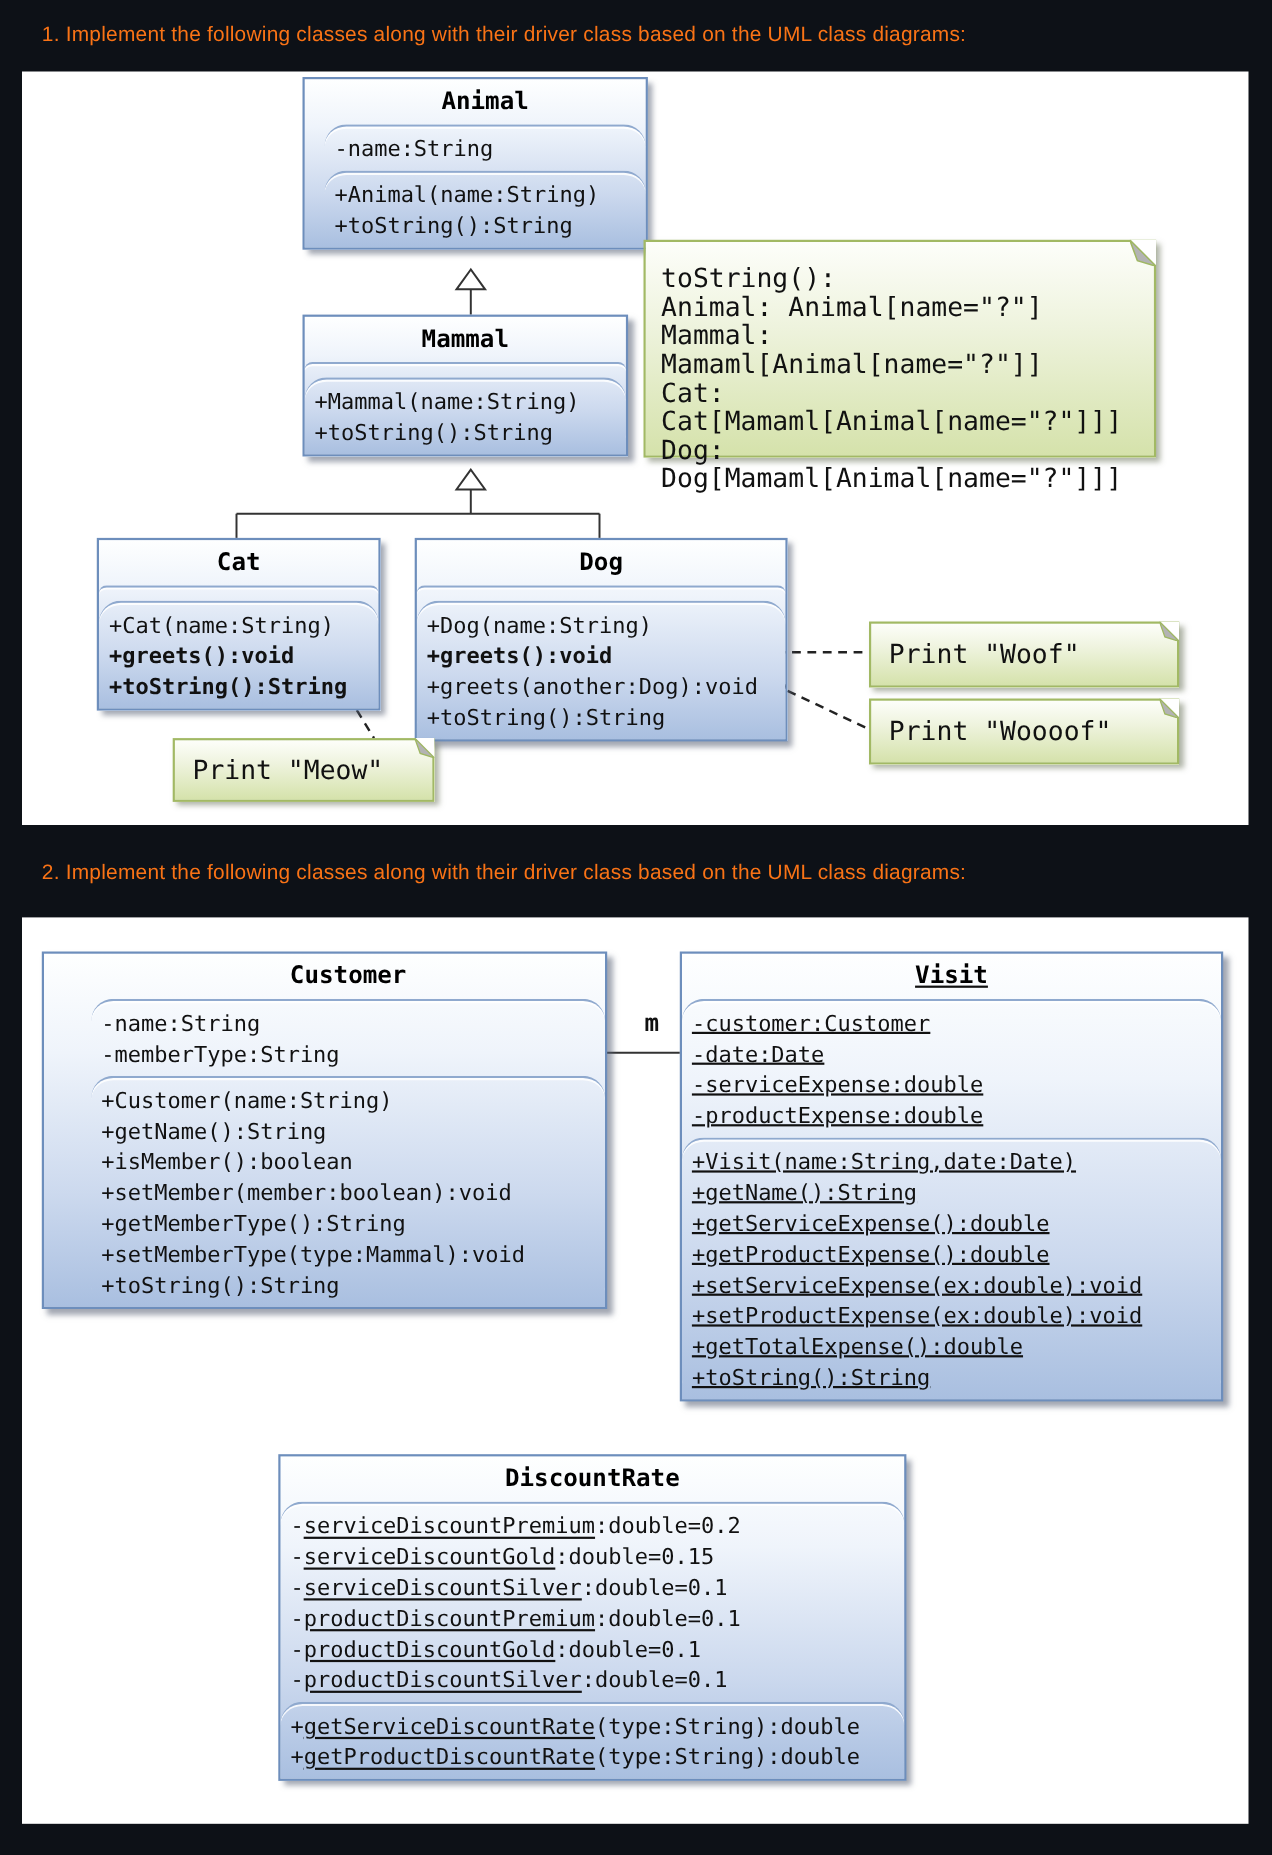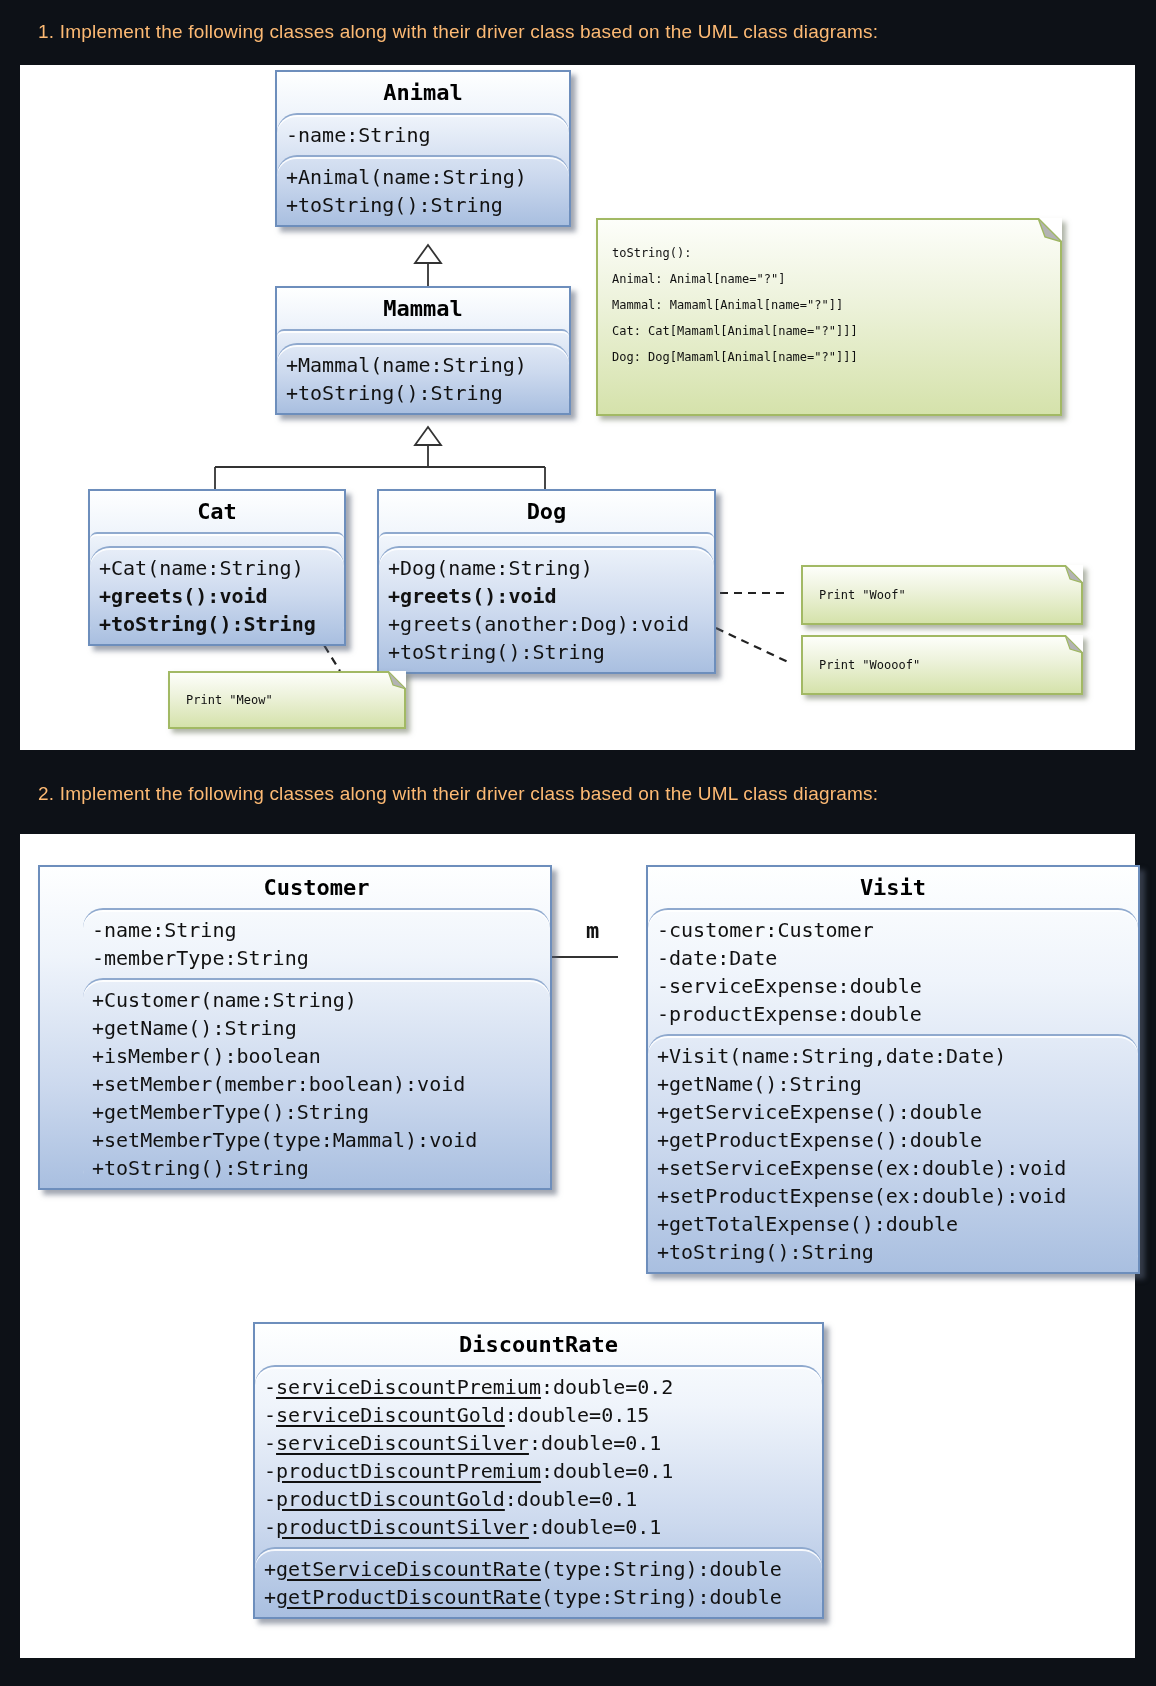--- a/index.html
+++ b/index.html
@@ -3,21 +3,21 @@
 <meta charset="utf-8">
 <style>
   html,body { margin:0; padding:0; }
   body {
     width:1156px; height:1686px; position:relative;
     background:#0d1117;
     font-family:"DejaVu Sans Mono", monospace;
   }
   .heading {
     position:absolute; left:38px;
-    color:#fdba74; font-family:"Liberation Sans", sans-serif;
+    color:#f97316; font-family:"Liberation Sans", sans-serif;
     font-size:19px; font-weight:500; letter-spacing:.2px;
   }
   .panel { position:absolute; left:20px; width:1115px; background:#ffffff; }
   .overlay { position:absolute; left:0; top:0; pointer-events:none; }
 
   
   .uml {
     position:absolute;
     border:2px solid #6d8ebc;
     background:linear-gradient(180deg,#feffff 0%,#eff4fb 28%,#ccd9ee 68%,#a9bfe0 100%);
@@ -29,21 +29,21 @@
   .uml .sec.empty { height:12px; padding:0; }
   .uml .b { font-weight:bold; }
   .u { text-decoration:underline; text-underline-offset:3px;text-align:right; }
 
   
   .note {
     position:absolute;
     border:2px solid #a2b964;
     background:linear-gradient(180deg,#fdfefa 0%,#eef3dd 40%,#d5e2ab 100%);
     box-shadow:4px 4px 5px rgba(95,105,80,.5);
-    font-size:12px; color:#111;margin-left:11px;
+    font-size:24px; color:#111;
   }
   .note.small { display:flex; align-items:center; padding-left:16px; }
   .note.block { padding:20px 0 0 14px; line-height:26px; }
   .fold { position:absolute; top:-2px; right:-2px; }
 
   svg line, svg polyline { stroke:#333; stroke-width:1.8; fill:none; }
   svg line.dash { stroke:#222; stroke-width:2.2; stroke-dasharray:8 6; }
   svg polygon.tri { fill:#ffffff; stroke:#333; stroke-width:1.8; }
   svg polygon.diamond { fill:#ffffff; stroke:#333; stroke-width:1.8; }
   svg circle.dot { fill:#111; }
@@ -69,21 +69,21 @@
     <line x1="525" y1="402" x2="525" y2="424"></line>
 
     <circle class="dot" cx="270" cy="529" r="4.5"></circle>
     <line class="dash" x1="275" y1="533" x2="320" y2="606"></line>
     <circle class="dot" cx="622" cy="528" r="4.5"></circle>
     <line class="dash" x1="630" y1="528" x2="768" y2="528"></line>
     <circle class="dot" cx="690" cy="559" r="4.5"></circle>
     <line class="dash" x1="696" y1="563" x2="768" y2="597"></line>
   </svg>
 
-  <div class="uml" style="left:255px; top:5px; width:292px;">
+  <div class="uml" style="left:255px; top:5px; width:292px;padding-left:18px;">
     <div class="title">Animal</div>
     <div class="sec">
       <div>-name:String</div>
     </div>
     <div class="sec">
       <div>+Animal(name:String)</div>
       <div>+toString():String</div>
     </div>
   </div>
 
@@ -177,21 +177,21 @@
       <div>+Customer(name:String)</div>
       <div>+getName():String</div>
       <div>+isMember():boolean</div>
       <div>+setMember(member:boolean):void</div>
       <div>+getMemberType():String</div>
       <div>+setMemberType(type:Mammal):void</div>
       <div>+toString():String</div>
     </div>
   </div>
 
-  <div class="uml" style="left:626px; top:31px; width:490px;">
+  <div class="uml" style="left:598px; top:31px; width:490px;text-decoration:underline;">
     <div class="title">Visit</div>
     <div class="sec">
       <div>-customer:Customer</div>
       <div>-date:Date</div>
       <div>-serviceExpense:double</div>
       <div>-productExpense:double</div>
     </div>
     <div class="sec">
       <div>+Visit(name:String,date:Date)</div>
       <div>+getName():String</div>

